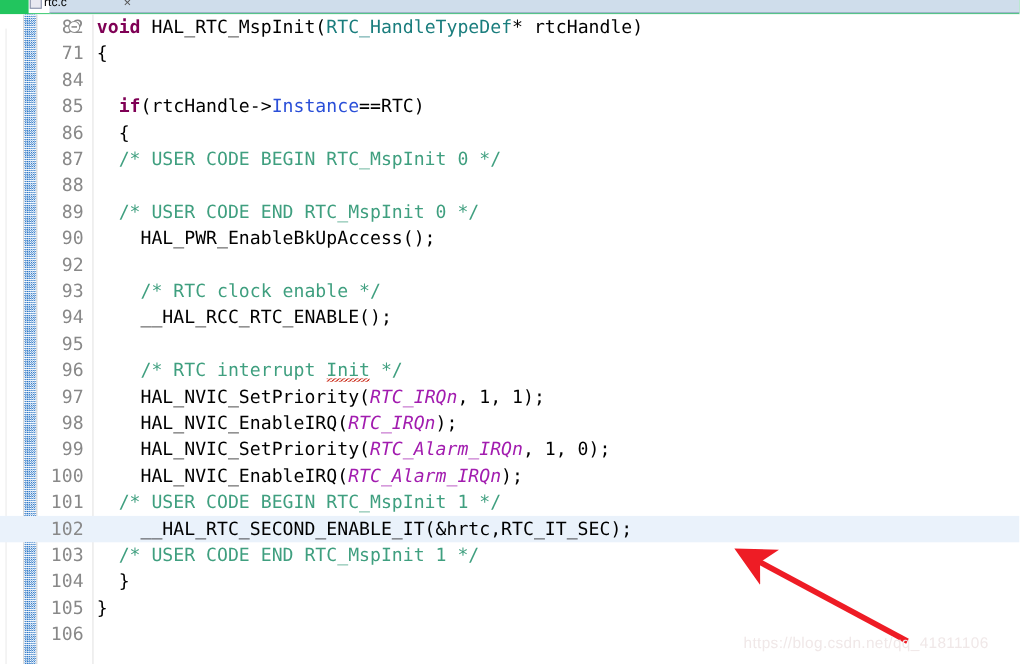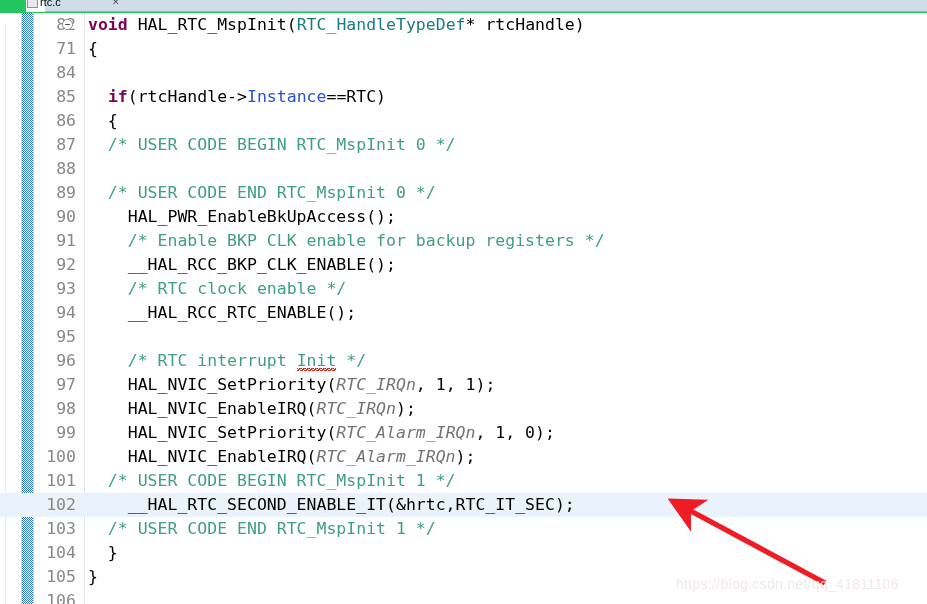--- a/index.html
+++ b/index.html
@@ -126,21 +126,21 @@
     position: absolute; left: 88px; top: 0;
     color: #000000;
     white-space: pre;
   }
 
   
   .kw   { color: #7f0055; font-weight: bold; }
   .type { color: #1a7d7d; }
   .cmt  { color: #3f9f7f; }
   .ident{ color: #2a4fd8; }
-  .enm  { color: #737373; font-style: italic; }
+  .enm  { color: #a21caf; font-style: italic; }
   .plain{ color: #000000; }
 
   
   .squig {
     position: relative;
     background-image:
       repeating-linear-gradient(135deg,
         #cc3322 0 1px, transparent 1px 2px);
     background-repeat: repeat-x;
     background-size: 4px 3px;
@@ -197,22 +197,21 @@
     <div class="lines" id="lines">
         <div class="line"><span class="lnum">82</span><span class="fold"></span><span class="code"><span class="kw">void</span><span class="plain"> </span><span class="plain">HAL_RTC_MspInit(</span><span class="type">RTC_HandleTypeDef</span><span class="plain">* rtcHandle)</span></span></div>
         <div class="line"><span class="lnum">71</span><span class="code"><span class="plain">{</span></span></div>
         <div class="line"><span class="lnum">84</span><span class="code"></span></div>
         <div class="line"><span class="lnum">85</span><span class="code"><span class="plain">  </span><span class="kw">if</span><span class="plain">(rtcHandle-&gt;</span><span class="ident">Instance</span><span class="plain">==RTC)</span></span></div>
         <div class="line"><span class="lnum">86</span><span class="code"><span class="plain">  {</span></span></div>
         <div class="line"><span class="lnum">87</span><span class="code"><span class="cmt">  /* USER CODE BEGIN RTC_MspInit 0 */</span></span></div>
         <div class="line"><span class="lnum">88</span><span class="code"></span></div>
         <div class="line"><span class="lnum">89</span><span class="code"><span class="cmt">  /* USER CODE END RTC_MspInit 0 */</span></span></div>
         <div class="line"><span class="lnum">90</span><span class="code"><span class="plain">    HAL_PWR_EnableBkUpAccess();</span></span></div>
-        <div class="line"><span class="lnum">91</span><span class="code"><span class="cmt">    /* Enable BKP CLK enable for backup registers */</span></span></div>
-        <div class="line"><span class="lnum">92</span><span class="code"><span class="plain">    __HAL_RCC_BKP_CLK_ENABLE();</span></span></div>
+        <div class="line"><span class="lnum">92</span></div>
         <div class="line"><span class="lnum">93</span><span class="code"><span class="cmt">    /* RTC clock enable */</span></span></div>
         <div class="line"><span class="lnum">94</span><span class="code"><span class="plain">    __HAL_RCC_RTC_ENABLE();</span></span></div>
         <div class="line"><span class="lnum">95</span><span class="code"></span></div>
         <div class="line"><span class="lnum">96</span><span class="code"><span class="cmt">    /* RTC interrupt </span><span class="cmt squig">Init</span><span class="cmt"> */</span></span></div>
         <div class="line"><span class="lnum">97</span><span class="code"><span class="plain">    HAL_NVIC_SetPriority(</span><span class="enm">RTC_IRQn</span><span class="plain">, 1, 1);</span></span></div>
         <div class="line"><span class="lnum">98</span><span class="code"><span class="plain">    HAL_NVIC_EnableIRQ(</span><span class="enm">RTC_IRQn</span><span class="plain">);</span></span></div>
         <div class="line"><span class="lnum">99</span><span class="code"><span class="plain">    HAL_NVIC_SetPriority(</span><span class="enm">RTC_Alarm_IRQn</span><span class="plain">, 1, 0);</span></span></div>
         <div class="line"><span class="lnum">100</span><span class="code"><span class="plain">    HAL_NVIC_EnableIRQ(</span><span class="enm">RTC_Alarm_IRQn</span><span class="plain">);</span></span></div>
         <div class="line"><span class="lnum">101</span><span class="code"><span class="cmt">  /* USER CODE BEGIN RTC_MspInit 1 */</span></span></div>
         <div class="line hl"><span class="lnum">102</span><span class="code"><span class="plain">    __HAL_RTC_SECOND_ENABLE_IT(&amp;hrtc,RTC_IT_SEC);</span></span></div>

